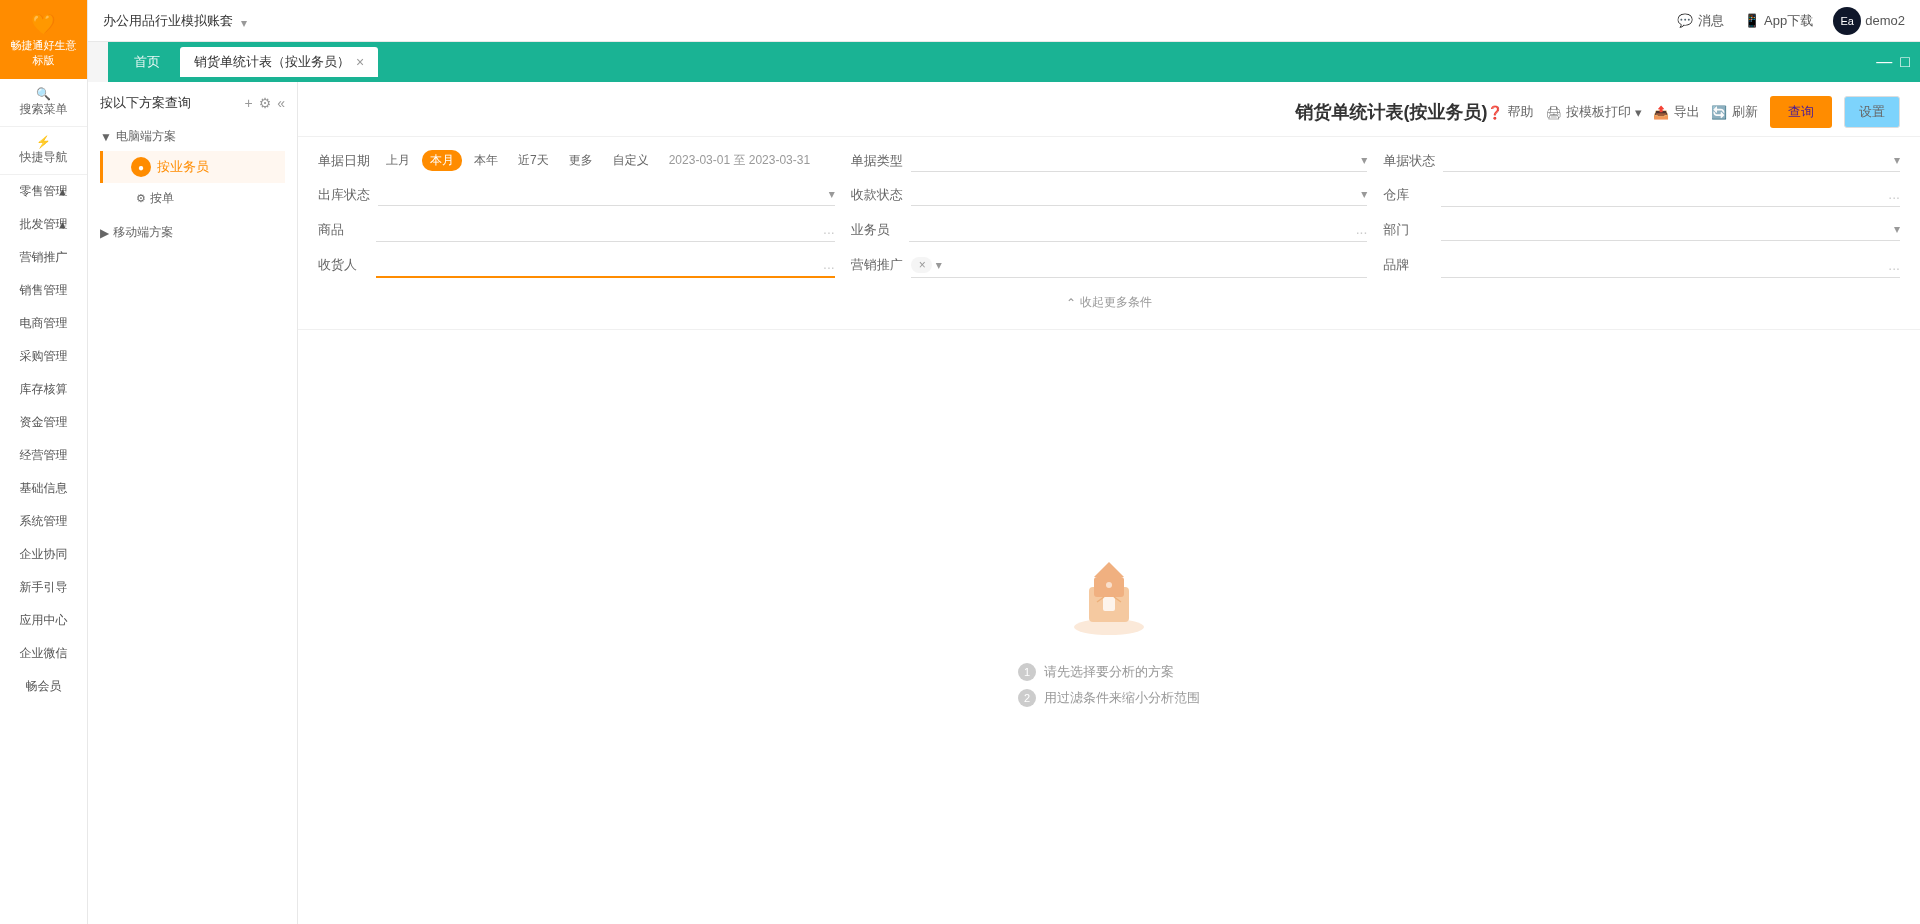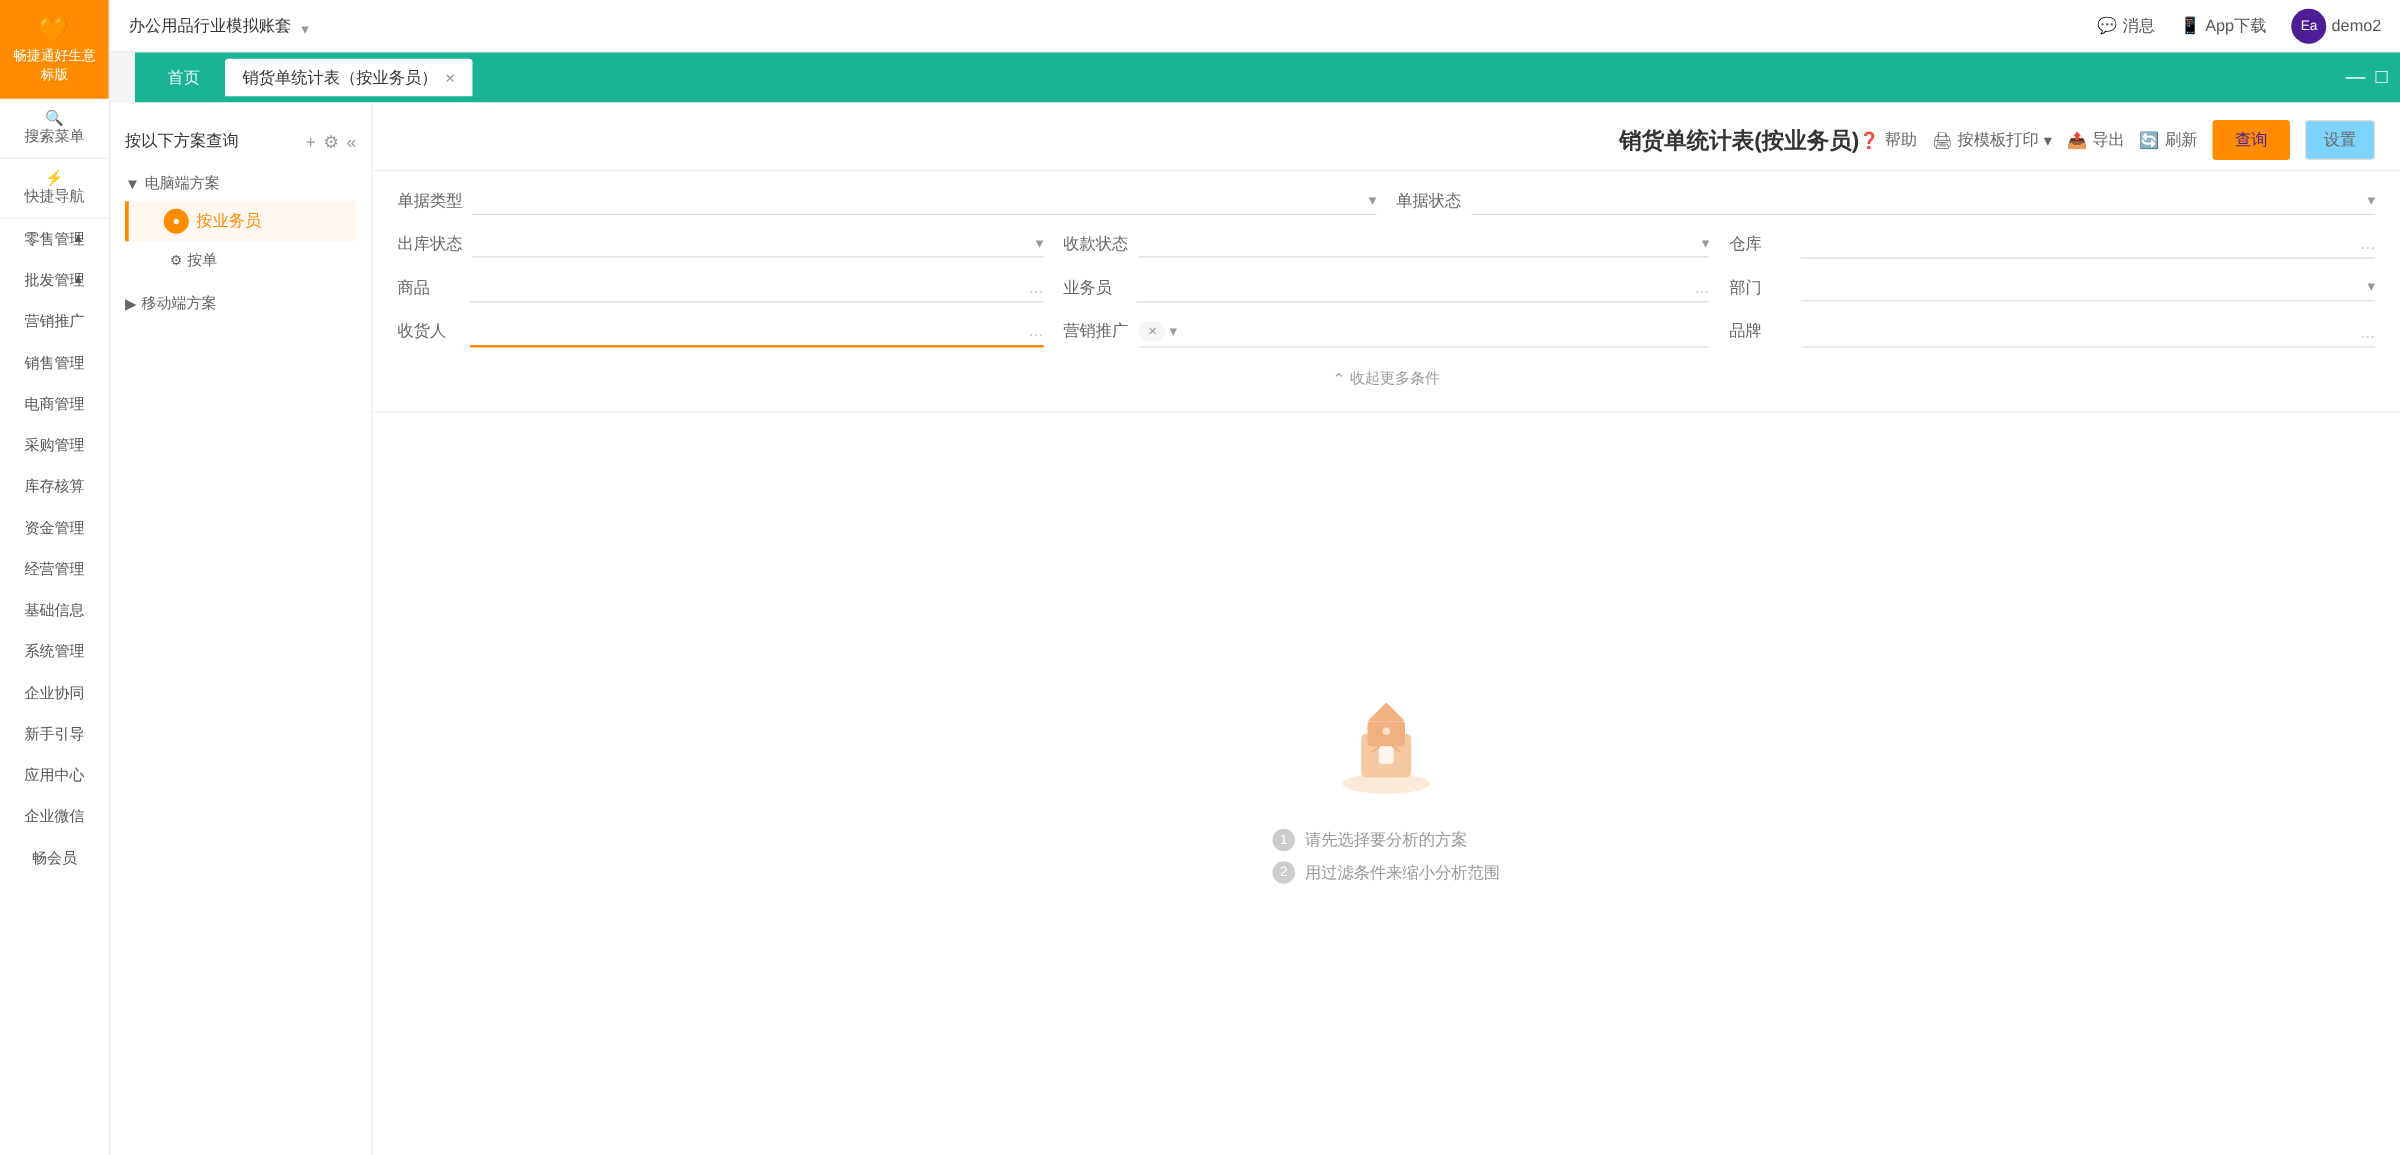--- a/index.html
+++ b/index.html
@@ -106,21 +106,21 @@
     .topbar-right-item {
       display: flex;
       align-items: center;
       gap: 4px;
       cursor: pointer;
     }
     .avatar {
       width: 28px;
       height: 28px;
       border-radius: 50%;
-      background: #4c1d95;
+      background: #0f172a;
       color: #fff;
       display: flex;
       align-items: center;
       justify-content: center;
       font-size: 11px;
     }
 
     
     .tabbar {
       height: 40px;
@@ -168,21 +168,21 @@
       display: flex;
       overflow: hidden;
       background: #f0f2f5;
     }
 
     
     .left-panel {
       width: 210px;
       background: #fff;
       border-right: 1px solid #e8e8e8;
-      padding: 18px 0;
+      padding: 8px 0;
       flex-shrink: 0;
     }
     .left-panel-header {
       display: flex;
       align-items: center;
       justify-content: space-between;
       padding: 4px 12px 8px;
       font-size: 13px;
       color: #333;
     }
@@ -575,20 +575,34 @@
           </div>
           <button class="btn-query">查询</button>
           <button class="btn-settings">设置</button>
         </div>
       </div>
 
       <div class="filter-area">
 
         <div class="filter-row">
           <div class="filter-item">
+            <span class="filter-label">单据日期</span>
+            <div style="display:flex;align-items:center;gap:6px;flex:1;">
+              <div class="date-tabs">
+                <span class="date-tab">上月</span>
+                <span class="date-tab active">本月</span>
+                <span class="date-tab">本年</span>
+                <span class="date-tab">近7天</span>
+                <span class="date-tab">更多</span>
+                <span class="date-tab">自定义</span>
+              </div>
+              <span class="date-range-text">2023-03-01 至 2023-03-31</span>
+            </div>
+          </div>
+          <div class="filter-item">
             <span class="filter-label">单据类型</span>
             <div class="filter-control">
               <span class="filter-control-value"></span>
               <span class="filter-control-arrow">▾</span>
             </div>
           </div>
           <div class="filter-item">
             <span class="filter-label">单据状态</span>
             <div class="filter-control">
               <span class="filter-control-value"></span>

